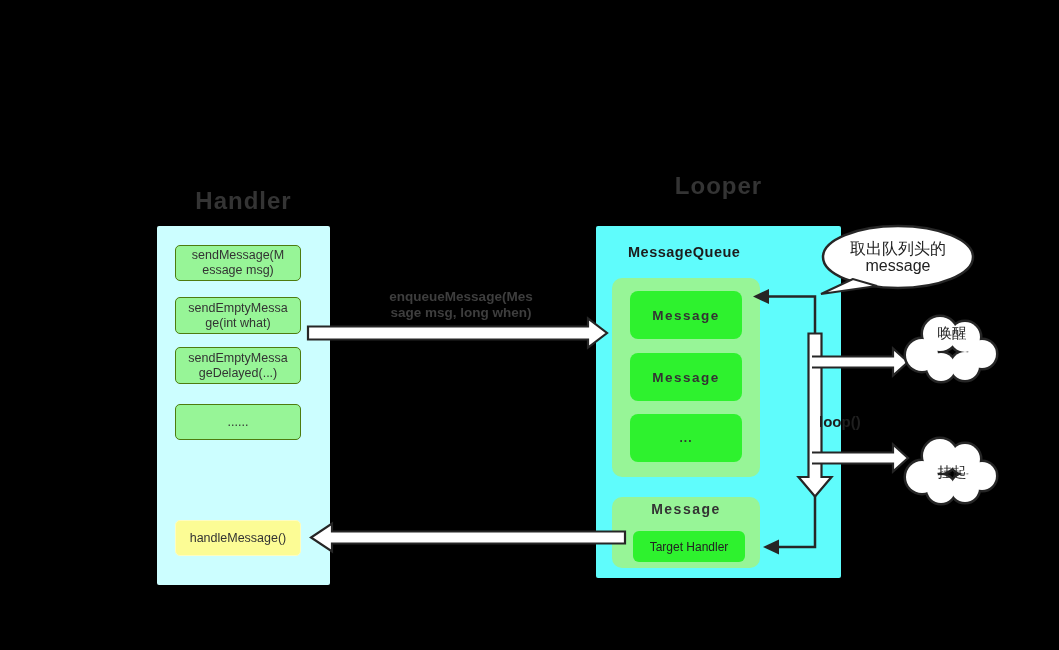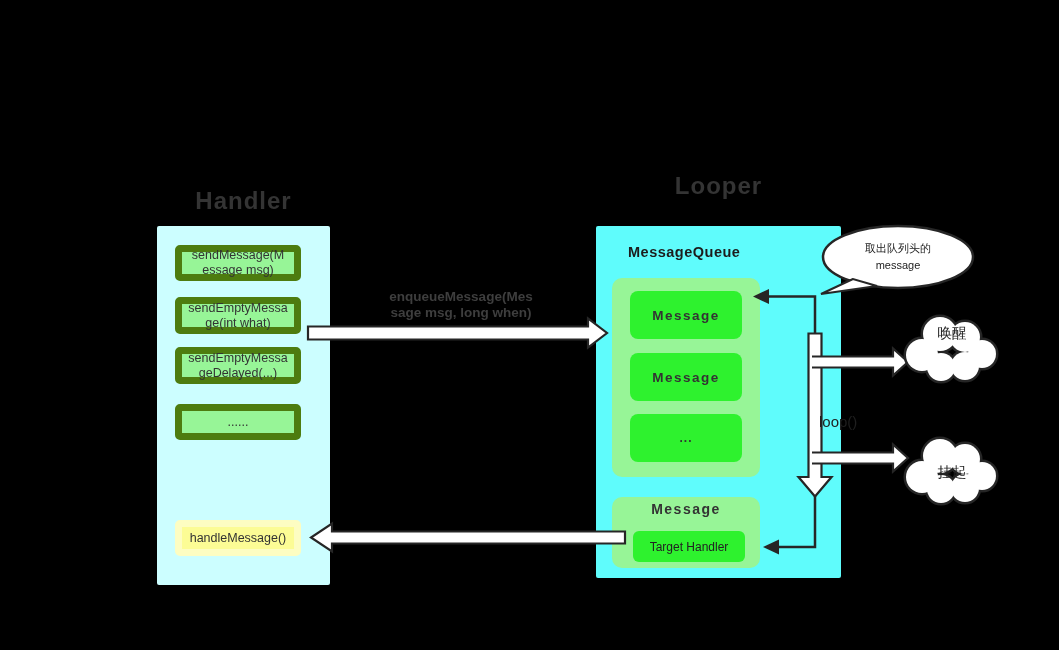--- a/index.html
+++ b/index.html
@@ -8,42 +8,42 @@
     font-family:"Liberation Sans","DejaVu Sans",sans-serif;
   }
   .abs{position:absolute;}
   .title{
     font-size:24px;font-weight:bold;color:#343434;text-align:center;letter-spacing:1px;
   }
   .panel{border-radius:2px;}
   .handler-box{left:157px;top:226px;width:173px;height:359px;background:#CCFEFF;}
   .looper-box{left:596px;top:226px;width:245px;height:352px;background:#5FFCFC;}
   .btn{
-    left:175px;width:126px;background:#97F597;border:7px solid #4d7c0f;border-radius:5px;
+    left:175px;width:126px;background:#97F597;border:1px solid #4d7c0f;border-radius:5px;
     box-sizing:border-box;display:flex;align-items:center;justify-content:center;
     font-size:12.5px;line-height:15px;color:#333;text-align:center;white-space:pre-line;
   }
   .btn-yellow{background:#FCFC95;border-color:#fdfdc2;}
   .mq-label{left:628px;top:244px;width:200px;font-size:14.5px;font-weight:bold;color:#1c1c1c;letter-spacing:.5px;}
   .mq-box{left:612px;top:278px;width:148px;height:199px;background:#97F597;border-radius:10px;}
   .msg{
     left:630px;width:112px;height:48px;background:#2EF22E;border-radius:8px;
     display:flex;align-items:center;justify-content:center;
     font-size:13.5px;font-weight:bold;letter-spacing:1.5px;color:#333;
   }
   .bottom-box{left:612px;top:497px;width:148px;height:71px;background:#97F597;border-radius:10px;}
   .bottom-label{left:612px;top:501px;width:148px;text-align:center;font-size:14px;font-weight:bold;letter-spacing:1.5px;color:#333;}
   .target{
     left:633px;top:531px;width:112px;height:31px;background:#2EF22E;border-radius:6px;
     display:flex;align-items:center;justify-content:center;font-size:12px;color:#222;
   }
   .enqueue-label{left:350px;top:282px;width:222px;text-align:center;font-size:13.5px;line-height:16px;
     font-weight:bold;color:#3E3E3E;white-space:pre-line;margin-top:7px;}
-  .loop-label{left:819px;top:413px;font-size:15px;font-weight:normal;color:#1f1f1f;}
-  .bubble-text{left:834px;top:240px;width:128px;text-align:center;font-size:11px;line-height:17px;
+  .loop-label{left:819px;top:413px;font-size:15px;font-weight:bold;color:#1f1f1f;}
+  .bubble-text{left:834px;top:240px;width:128px;text-align:center;font-size:16px;line-height:17px;
     color:#222;white-space:pre-line;}
   .cloud-text{width:80px;left:912px;text-align:center;font-size:14.5px;color:#222;}
   .watermark{left:860px;top:606px;width:192px;text-align:right;font-size:17px;color:#D8D8D8;letter-spacing:1px;}
   svg.overlay{position:absolute;left:0;top:0;pointer-events:none;}
 </style>
 </head>
 <body>
 
 <div class="stage">
 

